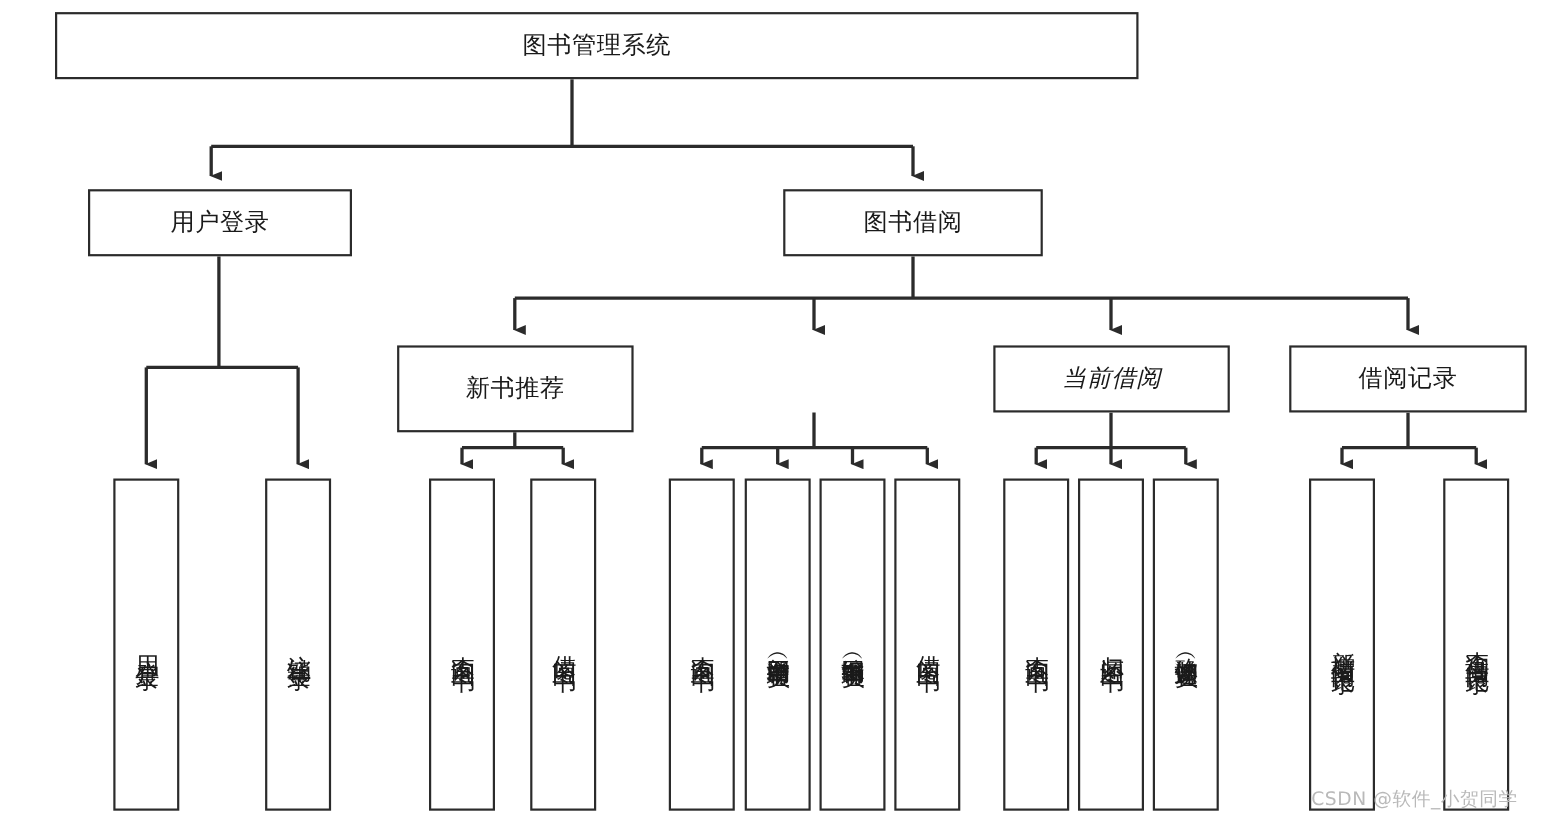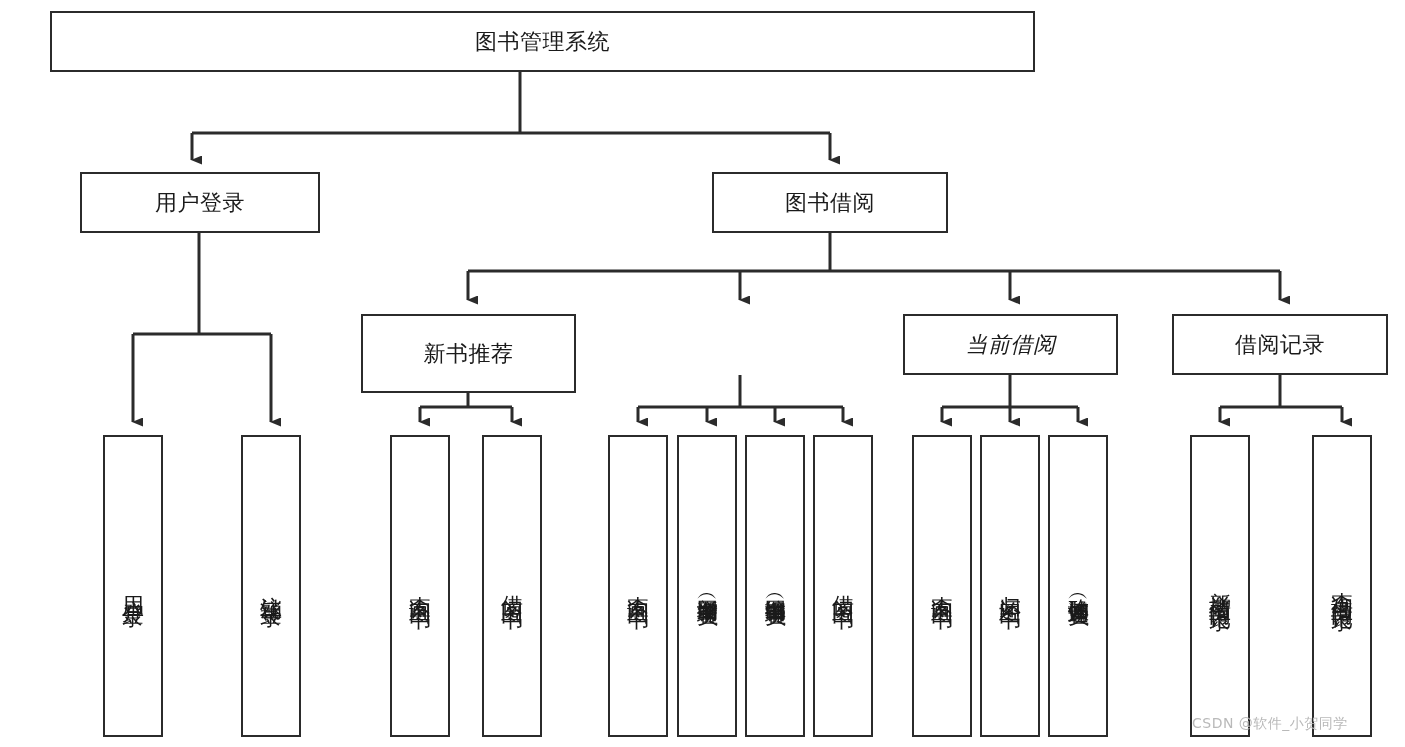--- a/index.html
+++ b/index.html
@@ -56,21 +56,21 @@
     line-height: 1;
     white-space: nowrap;
     text-align: center;
   }
   .node-box.vertical.tight .node-label-v {
     letter-spacing: 1px;
     font-size: 21px;
   }
   .watermark {
     position: absolute;
-    font-size: 14px;
+    font-size: 17px;
     color: #b9b9b9;
     white-space: nowrap;
     letter-spacing: 0.5px;
     pointer-events: none;
   }
 </style>
 </head>
 <body>
 
 <div id="diagram-root">

